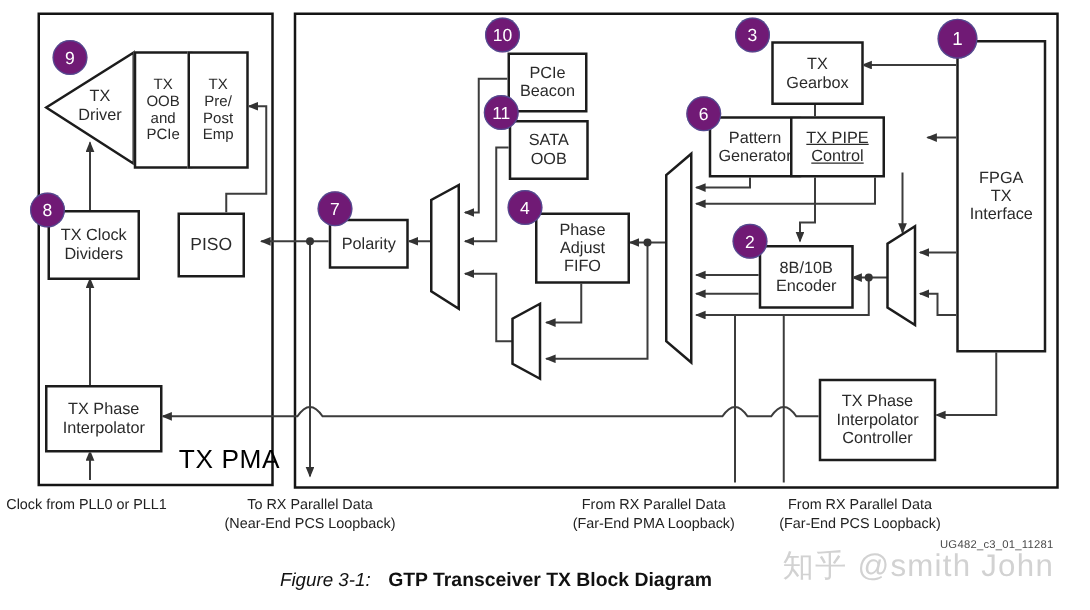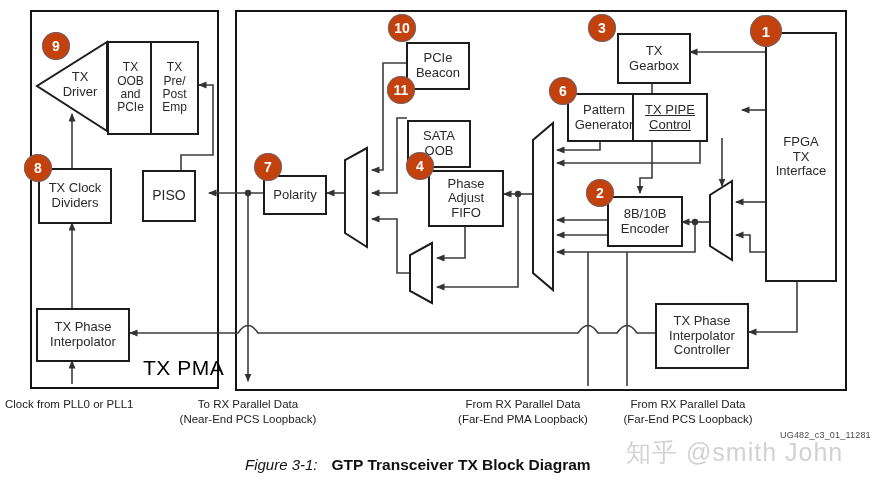--- a/index.html
+++ b/index.html
@@ -3,30 +3,30 @@
 <meta charset="utf-8">
 <style>
   html,body{margin:0;padding:0;background:#ffffff;}
   #stage{position:relative;width:872px;height:488px;background:#fff;
          font-family:"Liberation Sans","DejaVu Sans",sans-serif;color:#1f1f1f;overflow:hidden;}
   .region{position:absolute;border:2.5px solid #141414;background:transparent;}
   .block{position:absolute;border:2px solid #1c1c1c;background:#fff;
          display:flex;align-items:center;justify-content:center;text-align:center;
          font-size:13px;line-height:1.12;white-space:pre-line;color:#2a2a2a;z-index:3;}
   .block.small{font-size:12px;}
-  .badge{position:absolute;width:28px;height:28px;border-radius:50%;background:#c2410c;
-         color:#fff;font-weight:bold;font-size:14px;display:flex;align-items:center;
+  .badge{position:absolute;width:28px;height:28px;border-radius:50%;background:#701a75;
+         color:#fff;font-weight:normal;font-size:14px;display:flex;align-items:center;
          justify-content:center;z-index:6;box-shadow:0 0 0 1px rgba(59,116,168,.55) inset;}
   .badge.big{width:32px;height:32px;font-size:15px;}
   .region-label{position:absolute;font-size:21px;color:#000000;letter-spacing:.5px;z-index:2;}
   .port-label{position:absolute;font-size:11.5px;line-height:1.3;text-align:center;
               white-space:pre-line;color:#222;}
   .doc-id{position:absolute;font-size:9px;color:#4a4a4a;letter-spacing:.2px;}
   .caption{position:absolute;display:flex;align-items:baseline;font-size:15px;color:#111;}
-  .caption .lbl{font-style:italic;margin-left:21px;}
+  .caption .lbl{font-style:italic;}
   .caption .ttl{font-weight:bold;margin-left:14px;font-size:15.5px;}
   .watermark{position:absolute;font-size:25px;color:#d2d2d2;letter-spacing:1px;z-index:7;}
   .driver-text{position:absolute;font-size:13px;line-height:1.15;text-align:center;
                white-space:pre-line;z-index:4;color:#2a2a2a;}
   svg{position:absolute;left:0;top:0;z-index:2;}
 </style>
 </head>
 <body>
 
 <div id="stage">
@@ -97,21 +97,21 @@
 Post
 Emp</div>
   <div class="block" style="left:38px;top:168px;width:70px;height:52px;">TX Clock
 Dividers</div>
   <div class="block" style="left:142px;top:170px;width:50px;height:48px;font-size:14px;">PISO</div>
   <div class="block" style="left:36px;top:308px;width:90px;height:50px;">TX Phase
 Interpolator</div>
 
   <div class="block" style="left:406px;top:42px;width:60px;height:44px;">PCIe
 Beacon</div>
-  <div class="block" style="left:407px;top:96px;width:60px;height:44px;margin-top:24px;">SATA
+  <div class="block" style="left:407px;top:96px;width:60px;height:44px;">SATA
 OOB</div>
   <div class="block" style="left:263px;top:175px;width:60px;height:36px;">Polarity</div>
   <div class="block" style="left:428px;top:170px;width:72px;height:53px;">Phase
 Adjust
 FIFO</div>
   <div class="block" style="left:567px;top:93px;width:70px;height:45px;">Pattern
 Generator</div>
   <div class="block" style="left:617px;top:33px;width:70px;height:47px;">TX
 Gearbox</div>
   <div class="block" style="left:632px;top:93px;width:72px;height:45px;text-decoration:underline;">TX PIPE
@@ -137,20 +137,20 @@
   <div class="badge" style="left:387px;top:76px;">11</div>
 
   <div class="port-label" style="left:5px;top:397px;width:150px;text-align:left;">Clock from PLL0 or PLL1</div>
   <div class="port-label" style="left:165px;top:397px;width:166px;">To RX Parallel Data
 (Near-End PCS Loopback)</div>
   <div class="port-label" style="left:440px;top:397px;width:166px;">From RX Parallel Data
 (Far-End PMA Loopback)</div>
   <div class="port-label" style="left:605px;top:397px;width:166px;">From RX Parallel Data
 (Far-End PCS Loopback)</div>
 
-  <div class="doc-id" style="left:752px;top:430px;margin-left:28px;">UG482_c3_01_11281</div>
+  <div class="doc-id" style="left:752px;top:430px;">UG482_c3_01_11281</div>
   <div class="caption" style="left:224px;top:456px;">
     <span class="lbl">Figure 3-1:</span>
     <span class="ttl">GTP Transceiver TX Block Diagram</span>
   </div>
   <div class="watermark" style="left:626px;top:436px;">知乎 @smith John</div>
 
 </div>
 
 </body></html>

